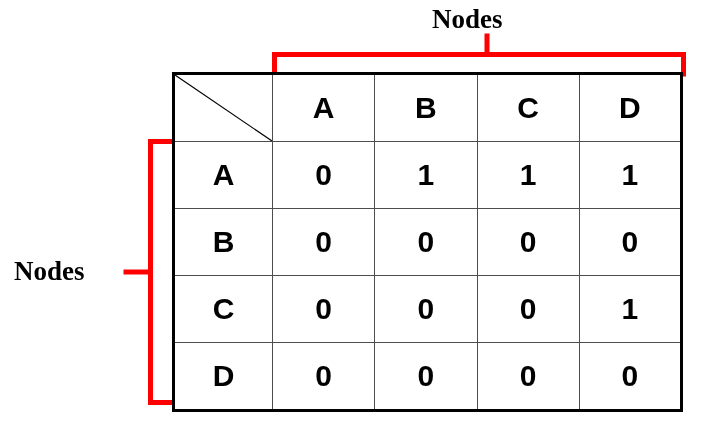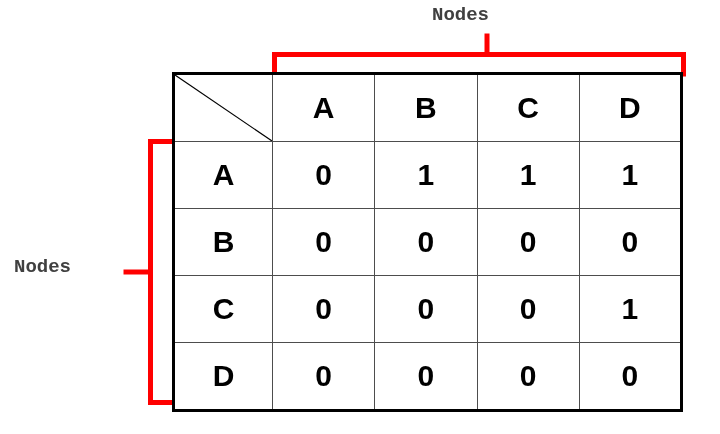--- a/index.html
+++ b/index.html
@@ -14,24 +14,24 @@
     position: relative;
     width: 720px;
     height: 434px;
     background: #ffffff;
     overflow: hidden;
   }
 
   
   .anno-label {
     position: absolute;
-    font-family: Liberation Mono, monospace;
+    font-family: Liberation Serif, serif;
     font-weight: bold;
-    font-size: 19px;
-    color: #404040;
+    font-size: 27px;
+    color: #000000;
     white-space: nowrap;
     line-height: 1;
   }
   #label-top {
     left: 432px;
     top: 6px;
   }
   #label-left {
     left: 14px;
     top: 258px;

